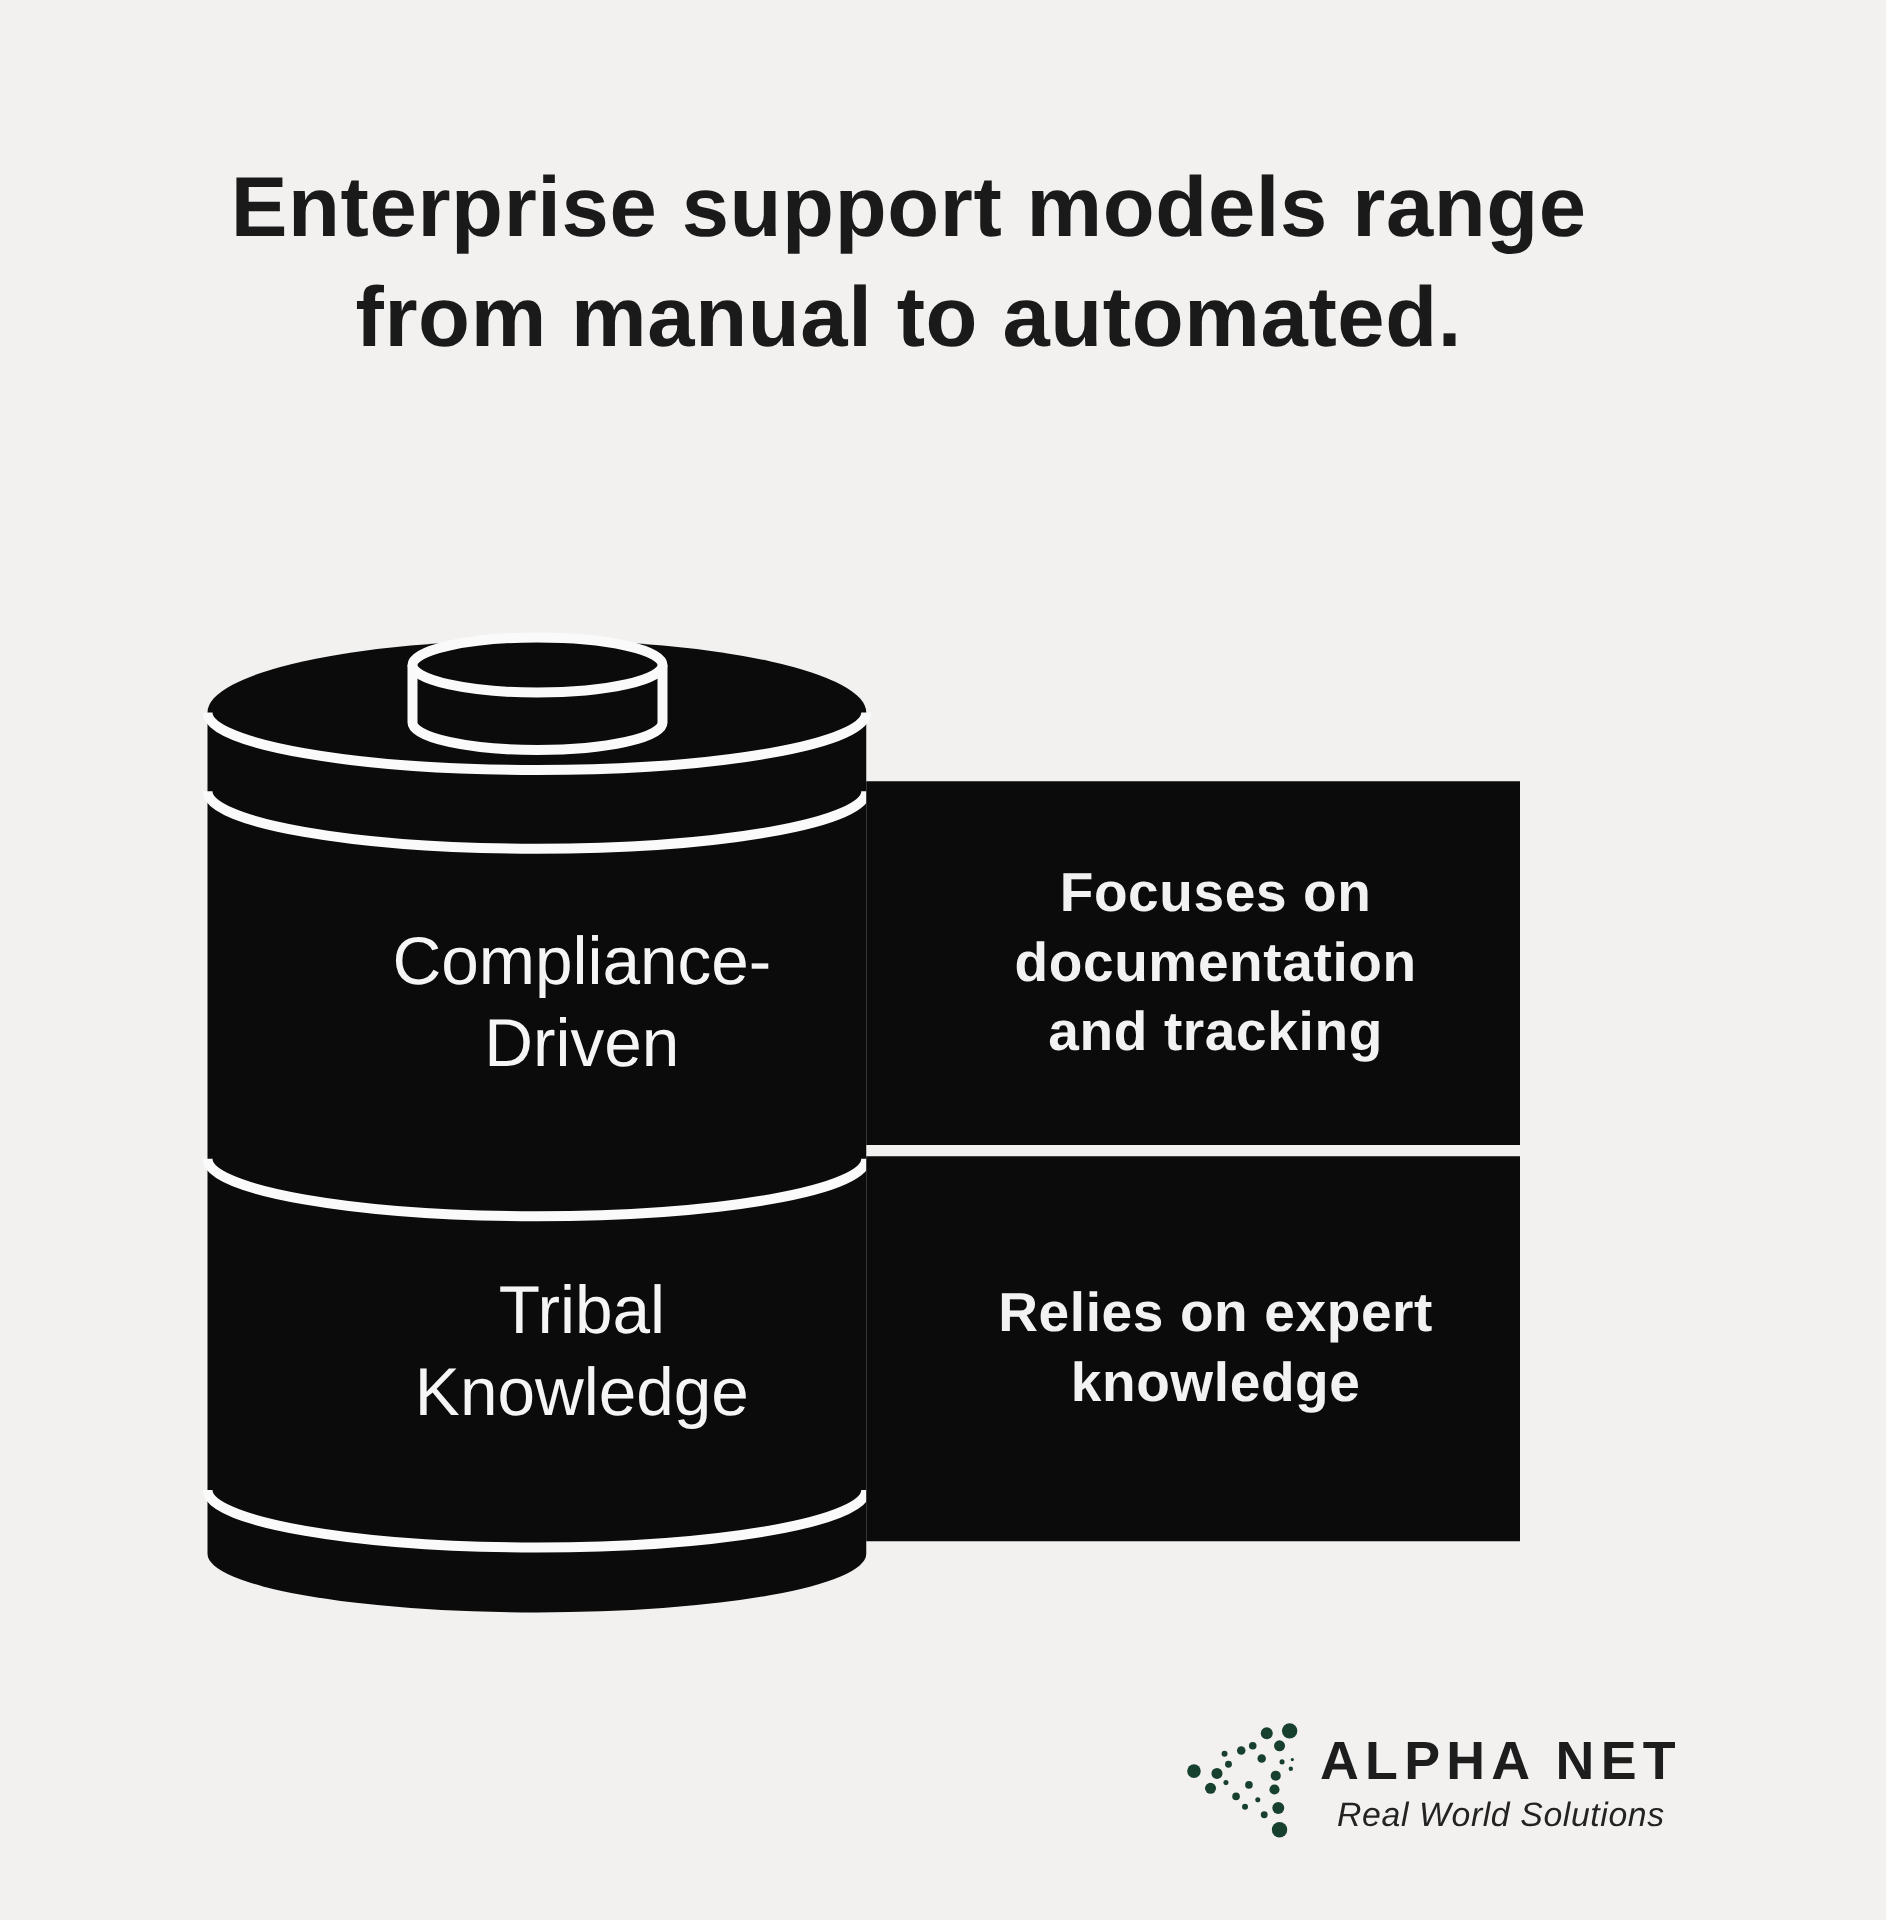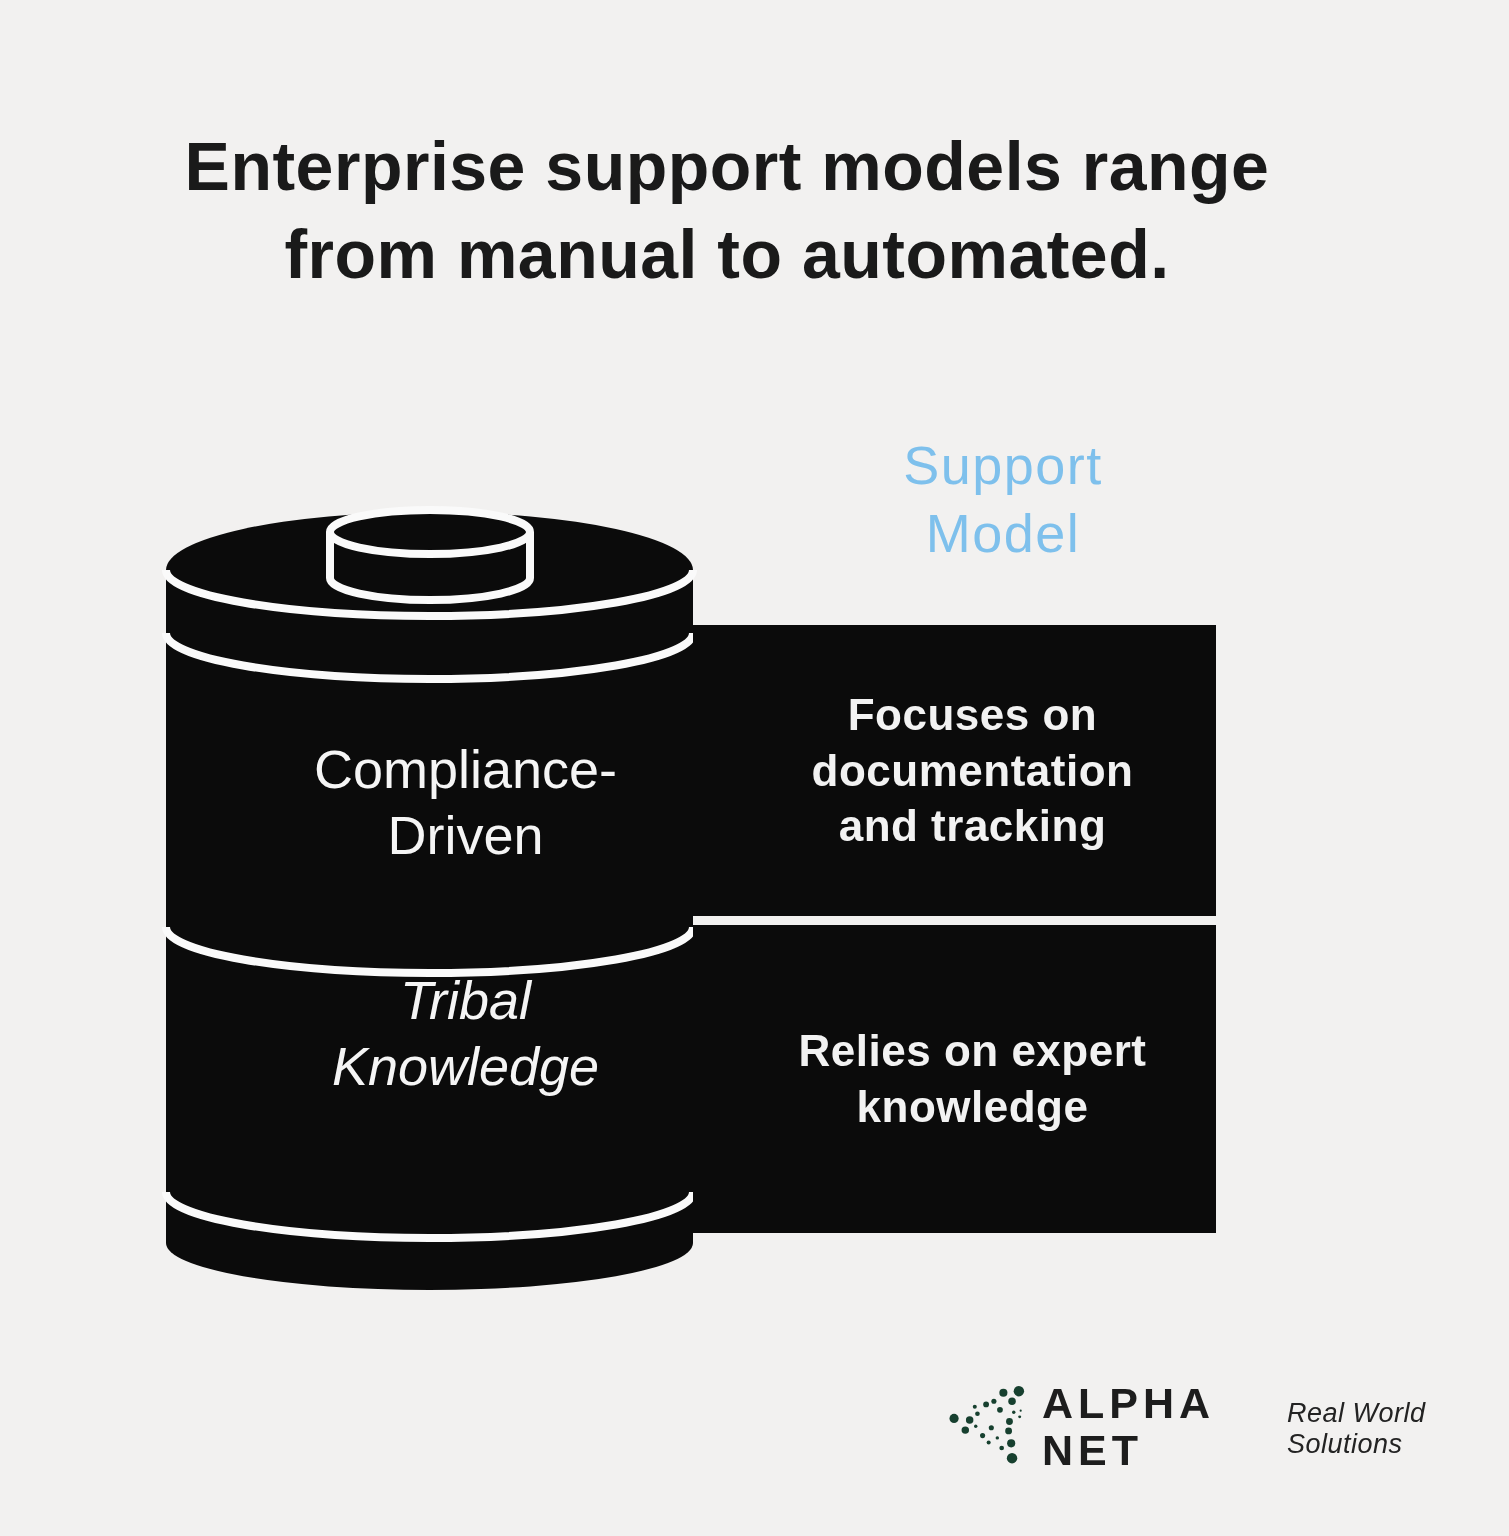--- a/index.html
+++ b/index.html
@@ -56,21 +56,21 @@
     position: absolute;
     left: 166px;
     width: 527px;
     text-align: center;
     color: #f5f5f5;
     font-size: 54px;
     font-weight: 500;
     line-height: 1.22;
   }
   .seg-label-1 { top: 737px; }
-  .seg-label-2 { top: 968px; font-style: italic; }
+  .seg-label-2 { top: 1016px; }
 
   
   .desc-box {
     position: absolute;
     left: 693px;
     width: 523px;
     background: #0b0b0b;
     display: flex;
     align-items: center;
     justify-content: center;
@@ -87,21 +87,21 @@
   
   .logo {
     position: absolute;
     left: 948px;
     top: 1376px;
     display: flex;
     align-items: center;
     gap: 16px;
   }
   .logo-mark { width: 92px; height: 102px; }
-  .logo-text { display: flex; flex-direction: row; align-items: center; }
+  .logo-text { display: flex; flex-direction: column; align-items: center; }
   .brand {
     font-size: 43px;
     font-weight: 700;
     letter-spacing: 5px;
     color: #1d1d1d;
     line-height: 1.1;
   }
   .tagline {
     font-size: 27px;
     font-style: italic;
@@ -112,22 +112,20 @@
   }
 </style>
 </head>
 <body>
 
 <div class="canvas">
 
   <div class="title pre">Enterprise support models range
 from manual to automated.</div>
 
-  <div class="col-header pre">Support
-Model</div>
 
   <svg class="cylinder-svg" viewBox="0 0 540 800" xmlns="http://www.w3.org/2000/svg" aria-hidden="true">
 
     <path d="M 6 72 A 263.5 58 0 0 1 533 72 L 533 745 A 263.5 47 0 0 1 6 745 Z" fill="#0b0b0b"></path>
 
     <path d="M 6 72 A 263.5 46 0 0 0 533 72" fill="none" stroke="#fafafa" stroke-width="8"></path>
     <path d="M 6 135 A 263.5 46 0 0 0 533 135" fill="none" stroke="#fafafa" stroke-width="8"></path>
     <path d="M 6 429 A 263.5 46 0 0 0 533 429" fill="none" stroke="#fafafa" stroke-width="8"></path>
     <path d="M 6 694 A 263.5 46 0 0 0 533 694" fill="none" stroke="#fafafa" stroke-width="8"></path>
 

